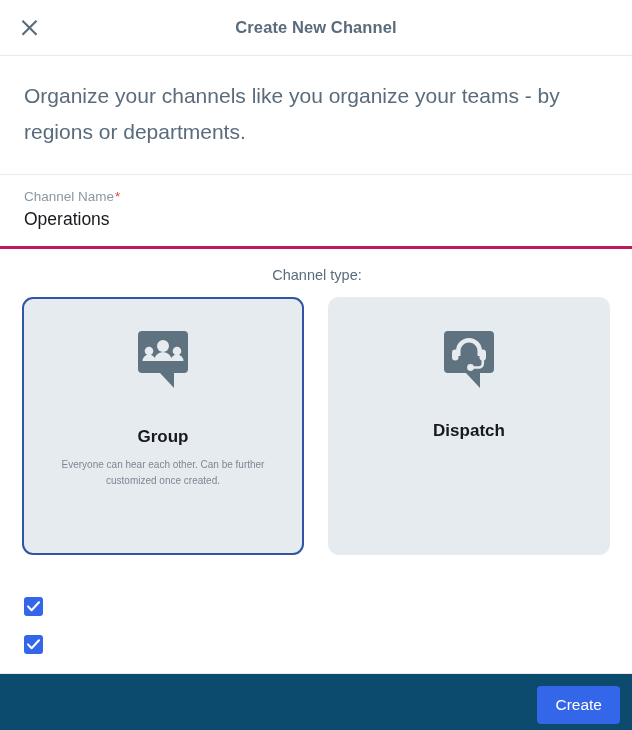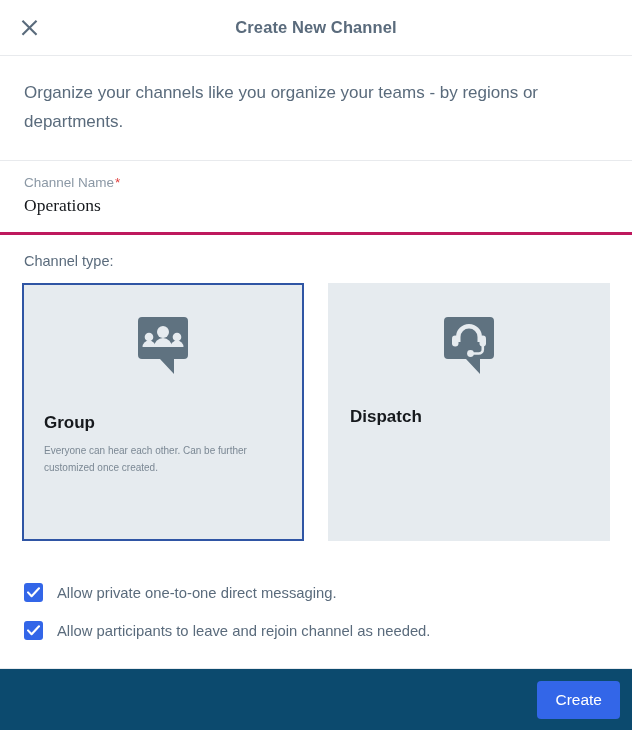--- a/index.html
+++ b/index.html
@@ -54,21 +54,21 @@
     color: #5a6b7c;
     letter-spacing: 0.1px;
   }
 
   
   .intro-section {
     padding: 22px 24px 24px 24px;
     border-bottom: 1px solid #e8eaed;
   }
   .intro-text {
-    font-size: 17px;
+    font-size: 21px;
     line-height: 1.72;
     color: #5a6b7c;
     max-width: 590px;
   }
 
   
   .field-section {
     padding: 14px 24px 16px 24px;
     border-bottom: 3px solid #be185d;
   }
@@ -77,49 +77,50 @@
     color: #8b98a5;
     margin-bottom: 5px;
     display: block;
   }
   .required-star {
     color: #e0403f;
     font-size: 13.5px;
     margin-left: 1px;
   }
   .field-input {
-    font-family: Liberation Serif, serif;
+    font-family: Liberation Sans, sans-serif;
     font-size: 17.5px;
     color: #16191d;
     border: none;
     outline: none;
     width: 100%;
     background: transparent;
     padding: 0;
     display: block;
   }
 
   
   .type-section {
     padding: 18px 22px 8px 22px;
+    text-align: center;
   }
   .type-label {
     font-size: 14.5px;
     color: #5a6b7c;
     margin: 0 0 14px 2px;
   }
   .type-cards {
     display: flex;
     gap: 24px;
   }
   .type-card {
     width: 282px;
     height: 258px;
     background: #e6ebef;
-    border-radius: 0;
+    border-radius: 11px;
     border: 2px solid transparent;
     padding: 26px 20px 0 20px;
     cursor: pointer;
     position: relative;
   }
   .type-card.selected {
     border-color: #2f55a4;
   }
   .card-icon-wrap {
     height: 84px;
@@ -257,30 +258,28 @@
   </div>
 
   <div class="options-section">
 
     <label class="option-row">
       <span class="checkbox">
         <svg width="13" height="11" viewBox="0 0 13 11">
           <path d="M1 5.4 L4.6 9.2 L12 1.3" stroke="#ffffff" stroke-width="2.1" fill="none" stroke-linecap="round" stroke-linejoin="round"></path>
         </svg>
       </span>
-      <span class="option-text">Allow private one-to-one direct messaging.</span>
     </label>
 
     <label class="option-row">
       <span class="checkbox">
         <svg width="13" height="11" viewBox="0 0 13 11">
           <path d="M1 5.4 L4.6 9.2 L12 1.3" stroke="#ffffff" stroke-width="2.1" fill="none" stroke-linecap="round" stroke-linejoin="round"></path>
         </svg>
       </span>
-      <span class="option-text">Allow participants to leave and rejoin channel as needed.</span>
     </label>
 
   </div>
 
   <div class="dialog-footer">
     <button class="create-btn">Create</button>
   </div>
 
 </div>
 

